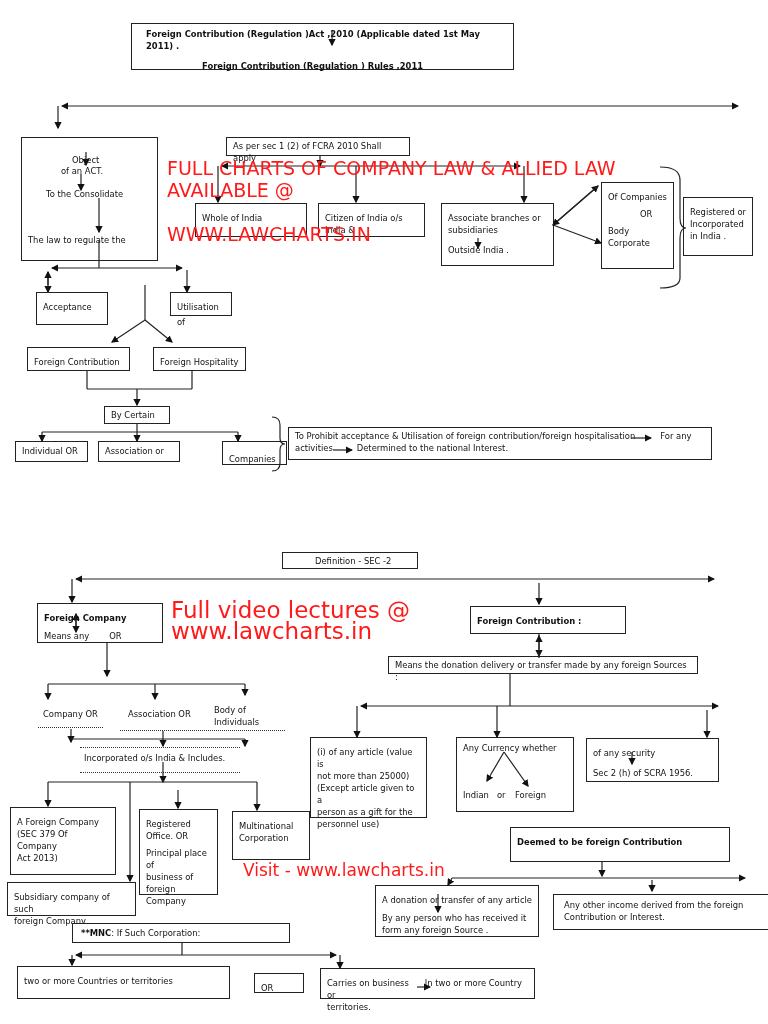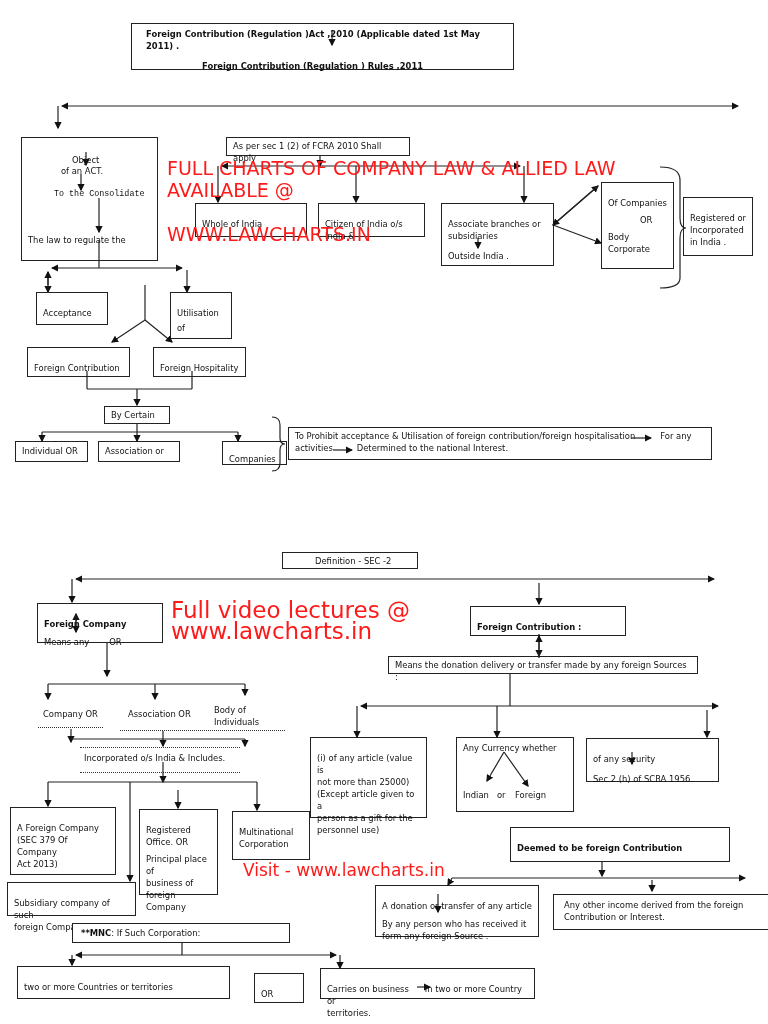--- a/index.html
+++ b/index.html
@@ -1,19 +1,19 @@
 <!DOCTYPE html>
 <html><head>
 <meta charset="utf-8">
 <style>
   html, body { margin: 0; padding: 0; background: #ffffff; }
   body { width: 768px; height: 1024px; position: relative; overflow: hidden;
          font-family: "DejaVu Sans", sans-serif; color: #111; }
   .box { position: absolute; border: 1px solid #222; background: #fff; box-sizing: border-box;
-         font-size: 8.4px; line-height: 12px; padding: 14px 6px; }
+         font-size: 8.4px; line-height: 12px; padding: 8px 6px; }
   .txt { position: absolute; font-size: 8.4px; line-height: 12px; white-space: nowrap; }
   .bold { font-weight: bold; }
   .wm { position: absolute; color: #ff1a1a; font-family: "DejaVu Sans", sans-serif; white-space: nowrap; z-index: 5; }
   svg.lines { position: absolute; left: 0; top: 0; z-index: 3; pointer-events: none; }
   .dots { position: absolute; border-top: 1px dotted #333; height: 0; }
 </style>
 </head>
 <body>
 
 <svg class="lines" width="768" height="1024">
@@ -128,21 +128,21 @@
 <div class="dots" style="left:80px; top:772px; width:160px;"></div>
 
 <div class="box bold" style="left:131px; top:23px; width:383px; height:47px; padding:4px 14px;">
   <div>Foreign Contribution (Regulation )Act ,2010 (Applicable dated  1st May 2011) .</div>
   <div style="margin-top:8px; padding-left:56px;">Foreign Contribution (Regulation ) Rules ,2011</div>
 </div>
 
 <div class="box" style="left:21px; top:137px; width:137px; height:124px; padding:0;">
   <div class="txt" style="left:50px; top:16px;">Object</div>
   <div class="txt" style="left:39px; top:27px;">of an ACT.</div>
-  <div class="txt" style="left:32px; top:50px;font-family:Liberation Mono, monospace;">To the Consolidate</div>
+  <div class="txt" style="left:24px; top:50px;">To the Consolidate</div>
   <div class="txt" style="left:6px; top:96px;">The law to regulate the</div>
 </div>
 
 <div class="box" style="left:226px; top:137px; width:184px; height:19px; padding:2px 6px;">As per sec 1 (2) of FCRA 2010 Shall apply</div>
 
 <div class="box" style="left:195px; top:203px; width:112px; height:34px;">Whole of India</div>
 <div class="box" style="left:318px; top:203px; width:107px; height:34px;">
   <div>Citizen of India o/s</div>
   <div>India &amp;</div>
 </div>
@@ -158,21 +158,21 @@
   <div style="margin-top:5px;">Body</div>
   <div>Corporate</div>
 </div>
 <div class="box" style="left:683px; top:197px; width:70px; height:59px;">
   <div>Registered or</div>
   <div>Incorporated</div>
   <div>in India .</div>
 </div>
 
 <div class="box" style="left:36px; top:292px; width:72px; height:33px;">Acceptance</div>
-<div class="box" style="left:170px; top:292px; width:62px; height:47px;">
+<div class="box" style="left:170px; top:292px; width:62px; height:24px;">
   <div>Utilisation</div>
   <div style="margin-top:3px;">of</div>
 </div>
 
 <div class="box" style="left:27px; top:347px; width:103px; height:24px;">Foreign Contribution</div>
 <div class="box" style="left:153px; top:347px; width:93px; height:24px;">Foreign Hospitality</div>
 
 <div class="box" style="left:104px; top:406px; width:66px; height:18px; padding:2px 6px;">By Certain</div>
 
 <div class="box" style="left:15px; top:441px; width:73px; height:21px; padding:3px 6px;">Individual OR</div>

